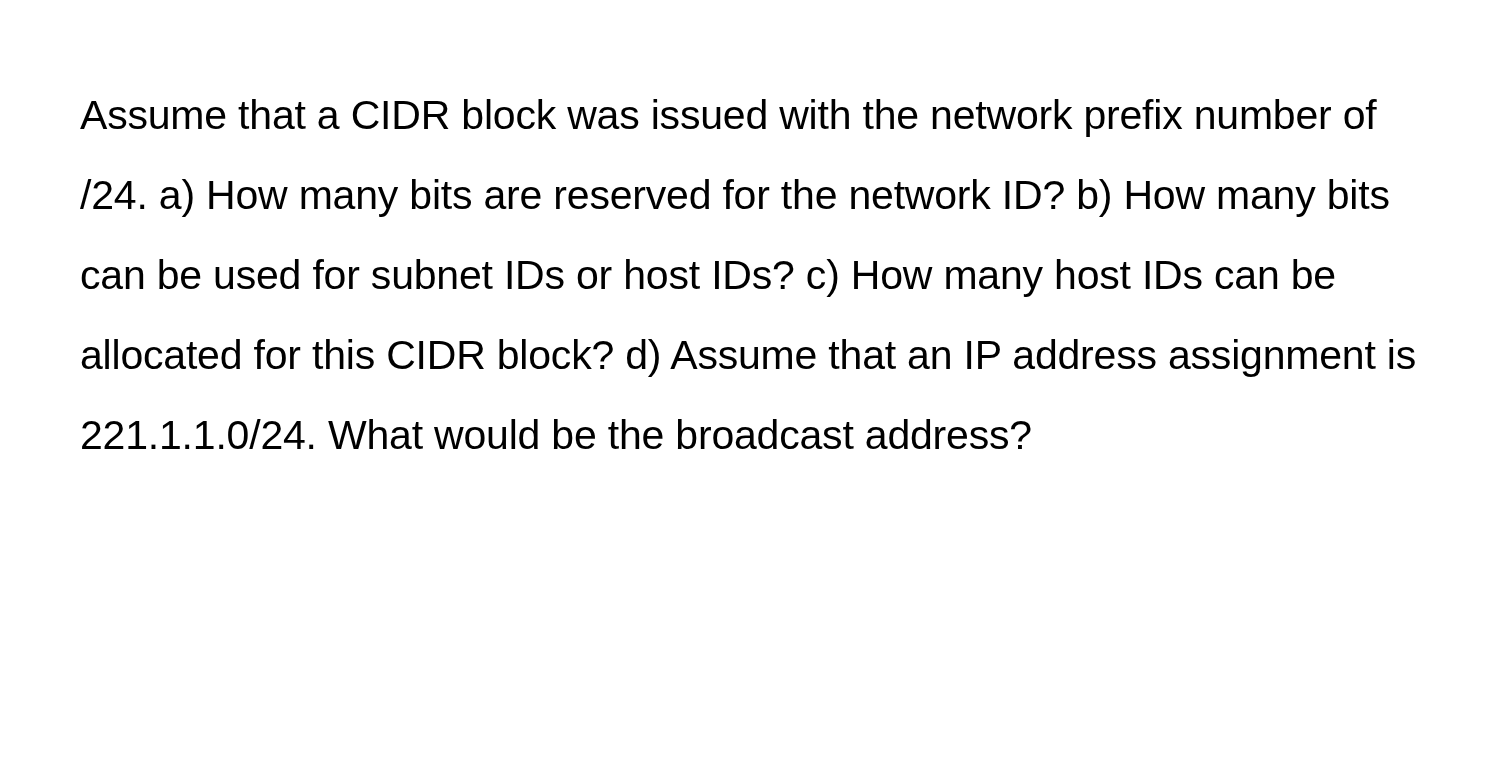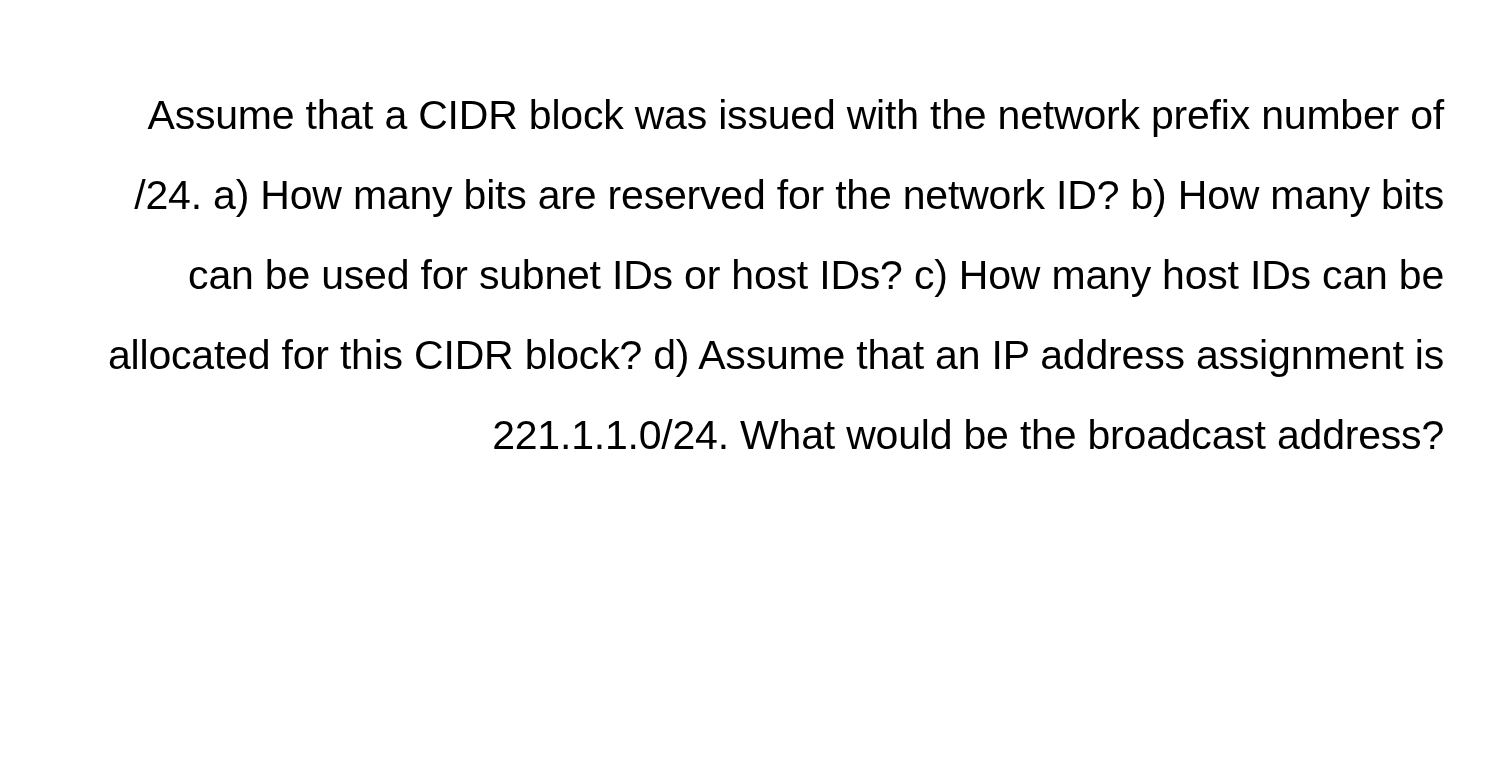--- a/index.html
+++ b/index.html
@@ -1,19 +1,18 @@
 <!DOCTYPE html>
 <html><head>
   <meta charset="utf-8">
   <style>
     * {
       margin: 0;
       padding: 0;
       box-sizing: border-box;
-      text-align: right;
     }
     body {
       width: 1500px;
       height: 776px;
       background: #ffffff;
       font-family: -apple-system, BlinkMacSystemFont, "Segoe UI", Helvetica, Arial, sans-serif;
       display: flex;
       align-items: flex-start;
       justify-content: flex-start;
       padding: 76px 56px 56px 80px;

